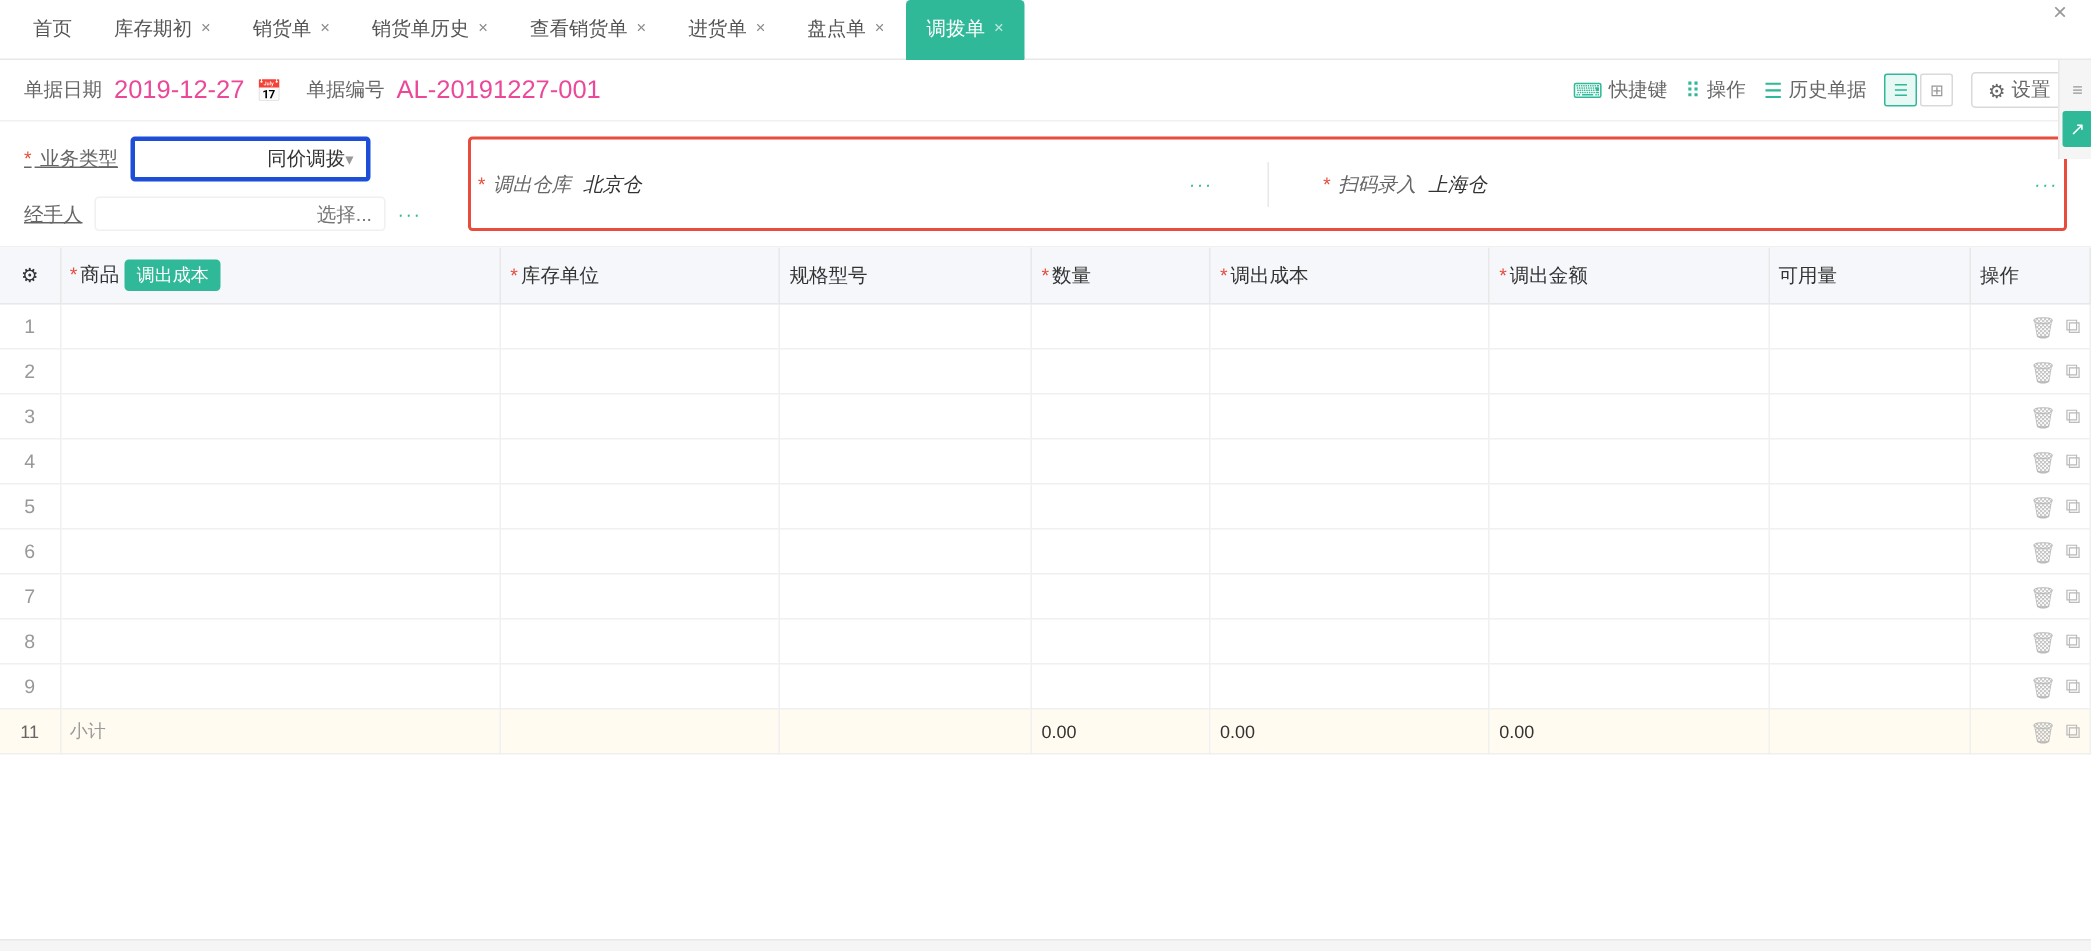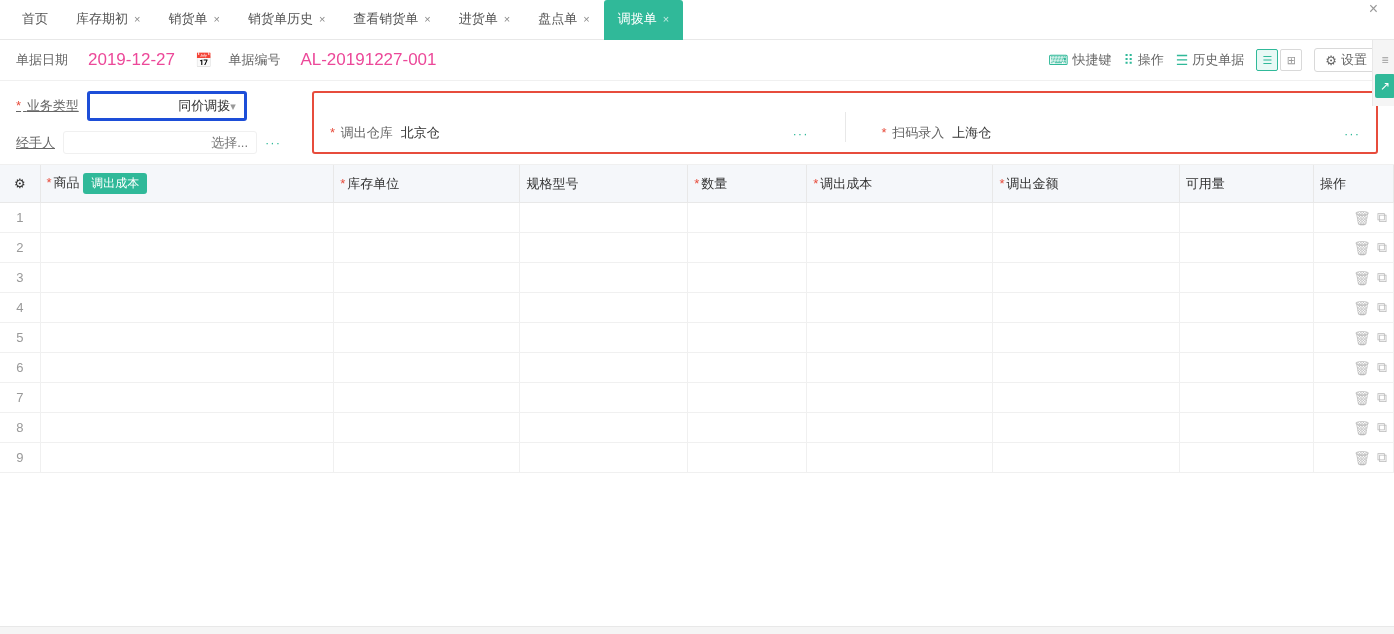--- a/index.html
+++ b/index.html
@@ -50,21 +50,21 @@
     .toolbar {
       display: flex;
       align-items: center;
       padding: 8px 16px;
       gap: 16px;
       border-bottom: 1px solid #f0f0f0;
     }
     .toolbar-group {
       display: flex;
       align-items: center;
-      gap: 20px;
+      gap: 8px;
     }
     .toolbar-label { color: #666; font-size: 13px; }
     .toolbar-value { color: #ec4899; font-size: 17px; }
     .calendar-icon {
       color: #30b999;
       cursor: pointer;
       font-size: 14px;
     }
     .toolbar-right {
       margin-left: auto;
@@ -106,25 +106,26 @@
     .form-left {
       display: flex;
       flex-direction: column;
       gap: 10px;
       min-width: 280px;
     }
     .form-right {
       flex: 1;
       border: 2px solid #e74c3c;
       border-radius: 3px;
-      padding: 10px 16px;
-      display: flex;
-      align-items: flex-end;
+      padding: 10px 4px;
+      display: flex;
+      align-items: center;
       gap: 20px;
       position: relative;
+      font-style: italic;
     }
     .form-row {
       display: flex;
       align-items: center;
       gap: 8px;
     }
     .form-field-label {
       color: #666;
       font-size: 13px;
       white-space: nowrap;
@@ -568,20 +569,36 @@
       <td></td>
       <td></td>
       <td></td>
       <td>
         <div class="action-cell">
           <span class="action-icon">🗑</span>
           <span class="action-icon">⧉</span>
         </div>
       </td>
     </tr>
+          <tr class="subtotal-row">
+      <td>11</td>
+      <td style="color: rgb(153, 153, 153); font-size: 12px;">小计</td>
+      <td></td>
+      <td></td>
+      <td style="color:#333;">0.00</td>
+      <td style="color:#333;">0.00</td>
+      <td style="color:#333;">0.00</td>
+      <td></td>
+      <td>
+        <div class="action-cell">
+          <span class="action-icon">🗑</span>
+          <span class="action-icon">⧉</span>
+        </div>
+      </td>
+    </tr>
         </tbody>
     </table>
   </div>
 
   <div class="scroll-area"></div>
 </div>
 
 <div class="right-sidebar">
   <div class="sidebar-icon">≡</div>
   <div class="sidebar-icon green-bg">↗</div>

